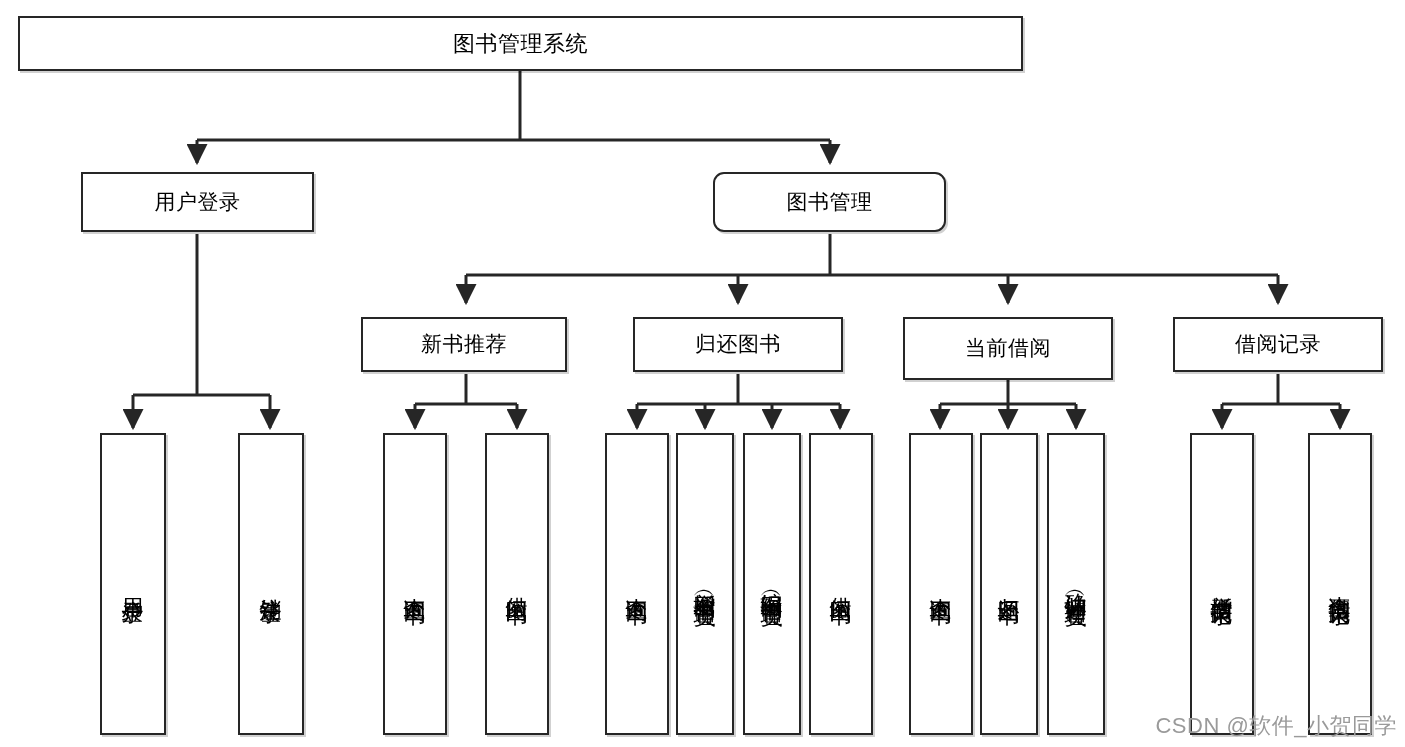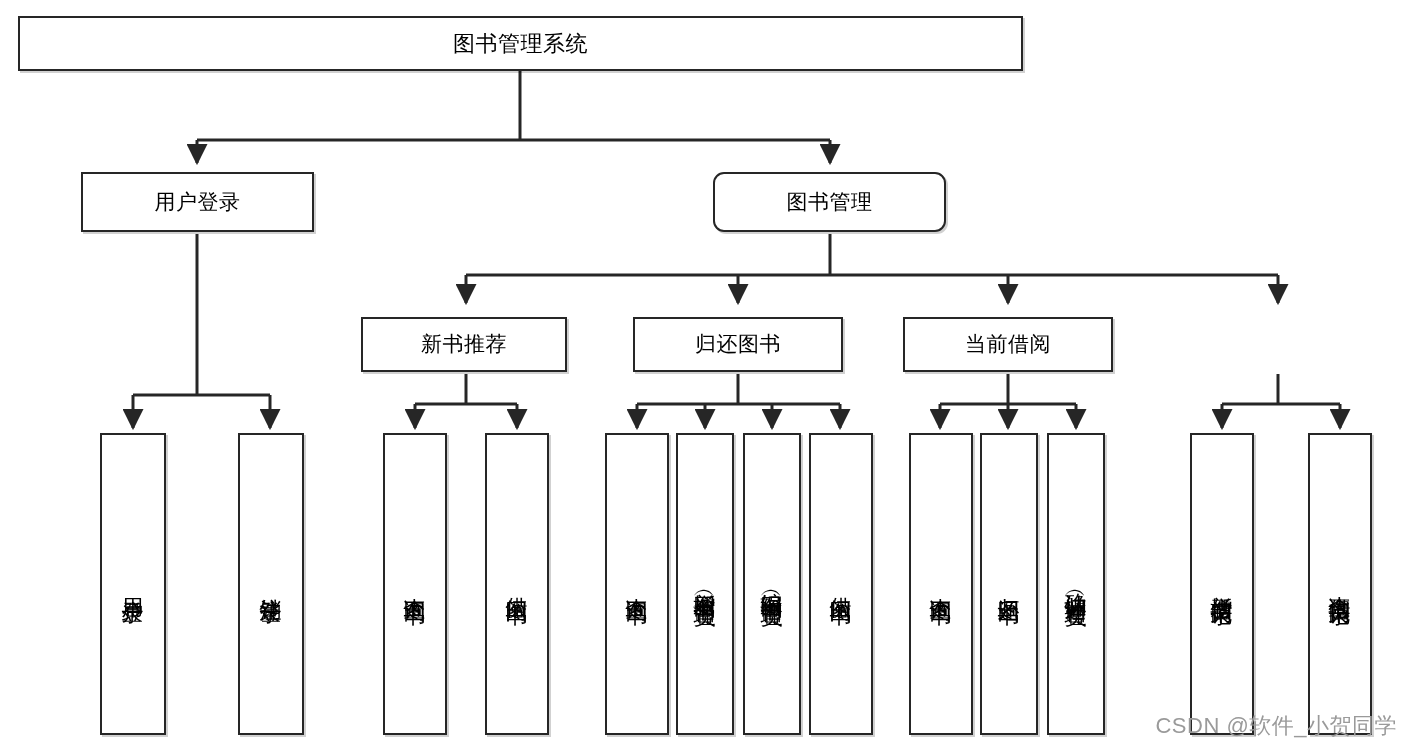--- a/index.html
+++ b/index.html
@@ -143,24 +143,27 @@
   </div>
 
   <div class="node horiz" style="left:361px; top:317px; width:206px; height:55px;">
     <span class="lbl">新书推荐</span>
   </div>
 
   <div class="node horiz" style="left:633px; top:317px; width:210px; height:55px;">
     <span class="lbl">归还图书</span>
   </div>
 
-  <div class="node horiz" style="left:903px; top:317px; width:210px; height:55px;">
+  <div class="node horiz" style="left:903px; top:317px; width:210px; height:63px;">
     <span class="lbl">当前借阅</span>
   </div>
 
+  <div class="node horiz" style="left:1173px; top:317px; width:210px; height:55px;">
+    <span class="lbl">借阅记录</span>
+  </div>
 
   <div class="node vert" style="left:100px; top:433px; width:66px; height:302px;">
     <span class="lbl">用户登录</span>
   </div>
 
   <div class="node vert" style="left:238px; top:433px; width:66px; height:302px;">
     <span class="lbl">注销登录</span>
   </div>
 
   <div class="node vert" style="left:383px; top:433px; width:64px; height:302px;">

